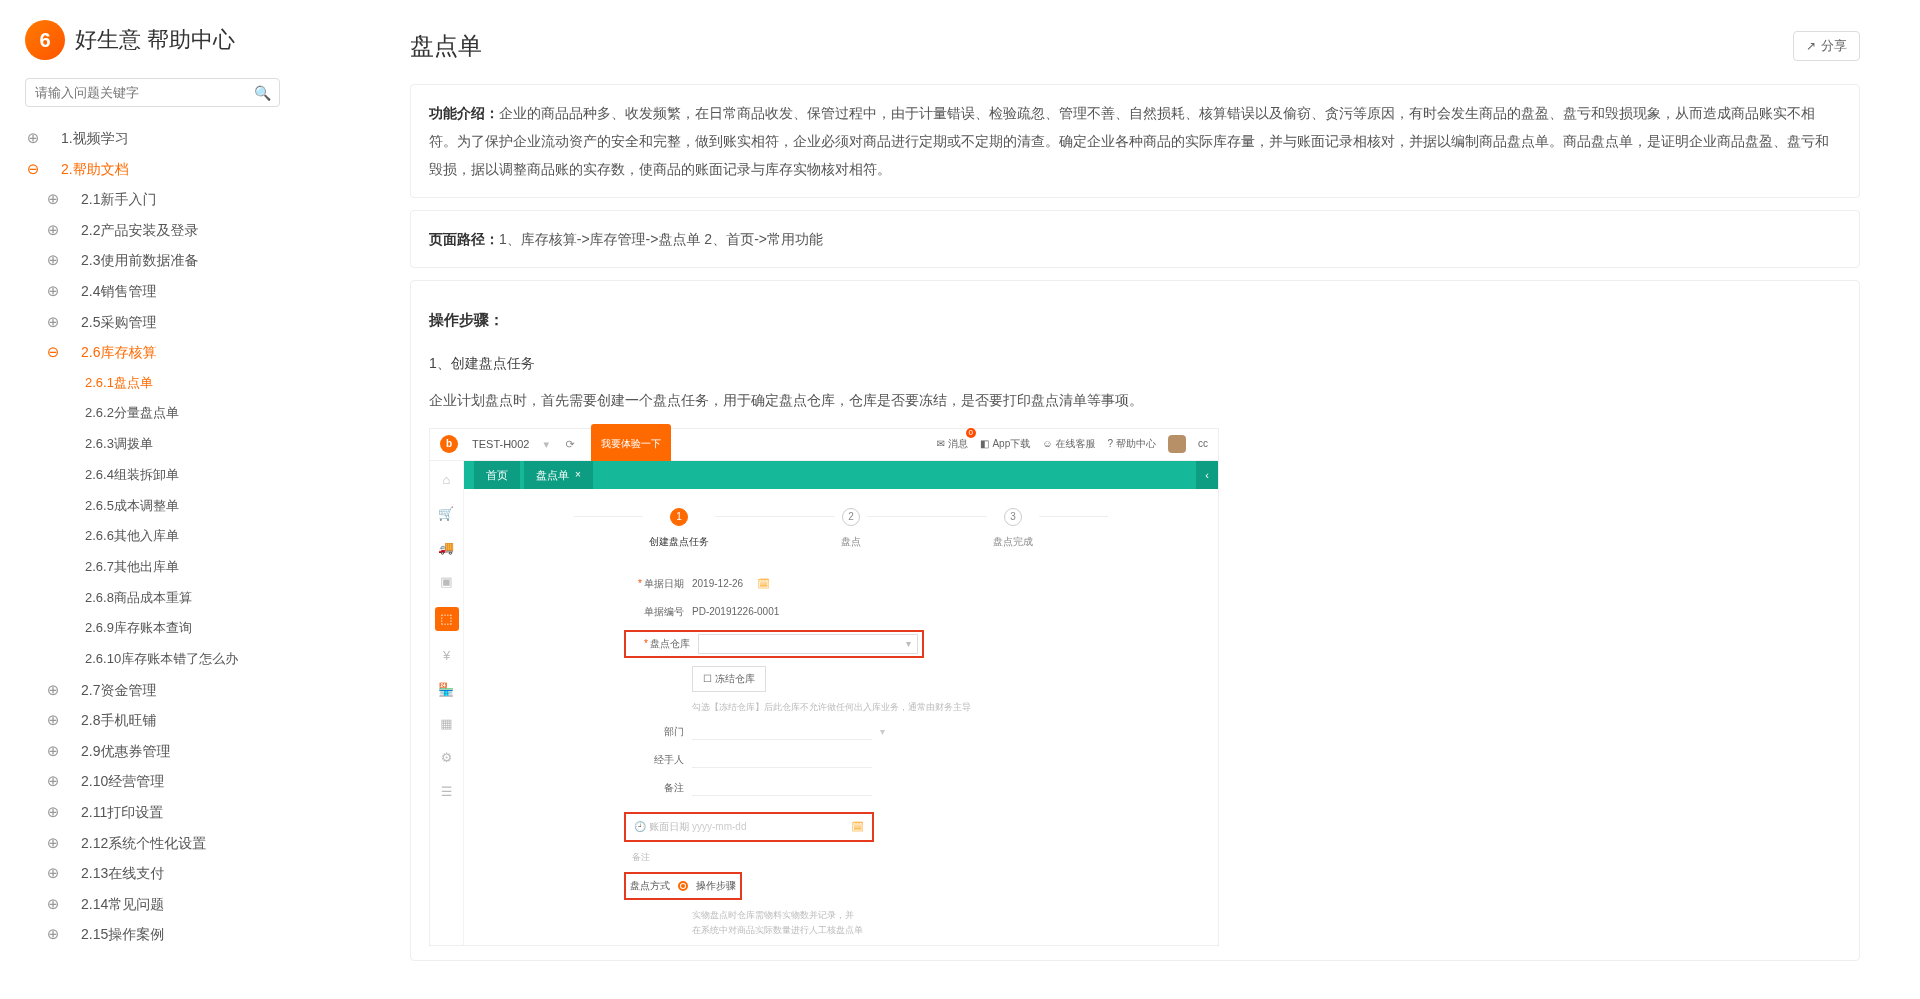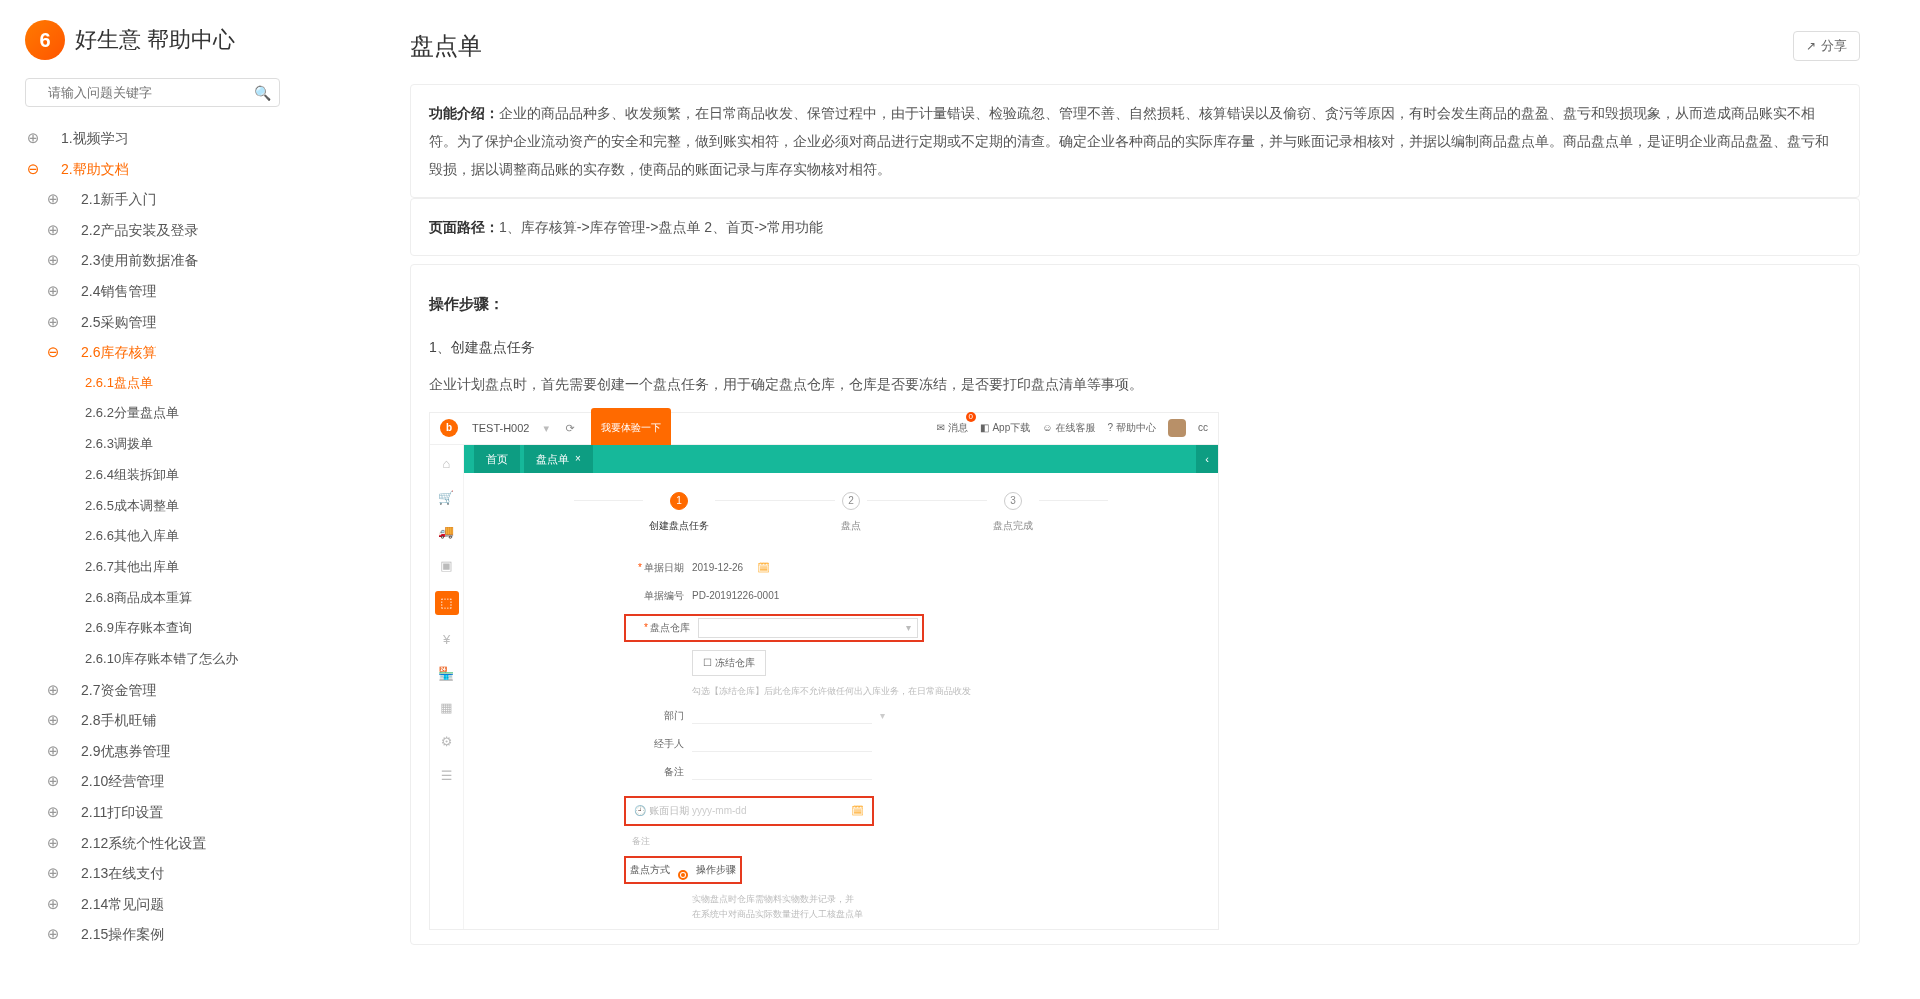--- a/index.html
+++ b/index.html
@@ -5,21 +5,21 @@
 * { margin:0; padding:0; box-sizing:border-box; }
 body { font-family:"Microsoft YaHei","PingFang SC",sans-serif; font-size:14px; color:#333; background:#fff; }
 .page { display:flex; max-width:1920px; margin:0 auto; }
 
 
 .sidebar { width:300px; flex-shrink:0; padding:20px 20px 20px 25px; }
 .brand { display:flex; align-items:center; gap:10px; margin-bottom:18px; }
 .brand-logo { width:40px; height:40px; border-radius:50%; background:linear-gradient(135deg,#ff7a00,#ff5500); display:flex; align-items:center; justify-content:center; color:#fff; font-weight:bold; font-size:20px; }
 .brand-text { font-size:22px; color:#333; }
 .search-box { position:relative; margin-bottom:16px; }
-.search-box input { width:100%; padding:6px 30px 6px 22px; border:1px solid #ddd; border-radius:4px; font-size:13px; color:#ef4444; }
+.search-box input { width:100%; padding:6px 30px 6px 9px; border:1px solid #ddd; border-radius:4px; font-size:13px; color:#ef4444; }
 .search-box .search-ic { position:absolute; right:8px; top:50%; transform:translateY(-50%); color:#888; font-size:14px; pointer-events:none; }
 
 .tree { list-style:none; }
 .tree li { line-height:1.9; }
 .node { display:flex; align-items:center; gap:20px; cursor:pointer; color:#555; font-size:14px; padding:2px 0; }
 .node .ic { width:16px; height:16px; display:inline-flex; align-items:center; justify-content:center; font-size:13px; color:#999; }
 .node .ic.plus::before { content:"⊕"; font-size:15px; }
 .node .ic.minus::before { content:"⊖"; font-size:15px; color:#ff6a00; }
 .node.active { color:#ff6a00; }
 .node.active .label { color:#ff6a00; }
@@ -28,21 +28,21 @@
 .leaf { color:#555; font-size:13px; padding:3px 0 3px 0; cursor:pointer; }
 .leaf.active { color:#ff6a00; }
 
 
 .main { flex:1; padding:30px 60px 40px 110px; min-width:0; }
 .title-row { display:flex; justify-content:space-between; align-items:center; margin-bottom:22px; }
 .title-row h1 { font-size:24px; font-weight:500; color:#333; }
 .share-btn { border:1px solid #ddd; border-radius:4px; padding:5px 12px; font-size:13px; color:#666; background:#fff; cursor:pointer; display:flex; align-items:center; gap:5px; }
 .share-btn::before { content:"↗"; font-size:12px; }
 
-.card { border:1px solid #eee; border-radius:4px; padding:14px 18px; font-size:14px; line-height:2; color:#555; }
+.card { border:1px solid #eee; border-radius:4px; padding:14px 18px; margin-bottom:12px; font-size:14px; line-height:2; color:#555; }
 .card .klabel { color:#333; font-weight:600; }
 
 .steps-section { margin-top:8px; }
 .steps-section h3 { font-size:15px; font-weight:600; margin:10px 0 14px; color:#333; }
 .steps-section .step-title { font-size:14px; color:#444; margin-bottom:10px; }
 .steps-section p { font-size:14px; color:#555; line-height:1.9; margin-bottom:14px; }
 
 
 .app-mock { border:1px solid #eee; width:790px; max-width:100%; background:#fff; font-size:11px; color:#555; }
 .app-top { display:flex; align-items:center; justify-content:space-between; height:32px; padding:0 10px; border-bottom:1px solid #f0f0f0; }
@@ -81,21 +81,21 @@
 .flabel { width:60px; text-align:right; color:#666; }
 .flabel .req { color:#ff4d00; margin-right:2px; }
 .fval { color:#666; }
 .date-ic { color:#ff9a00; margin-left:6px; }
 .redbox { border:2px solid #e63a1e; padding:2px 4px; }
 .sel-wide { width:220px; height:20px; border:1px solid #ddd; display:flex; align-items:center; justify-content:space-between; padding:0 6px; color:#bbb; }
 .chk-btn { border:1px solid #ddd; padding:2px 10px; display:inline-flex; align-items:center; gap:3px; color:#666; }
 .hint { color:#bbb; font-size:9px; margin-left:68px; line-height:1.6; }
 .line-input { border-bottom:1px solid #eee; width:180px; height:16px; }
 .date-input-red { border:2px solid #e63a1e; width:250px; display:flex; align-items:center; justify-content:space-between; padding:3px 8px; color:#bbb; }
-.radio-row { display:flex; align-items:flex-end; gap:8px; }
+.radio-row { display:flex; align-items:center; gap:8px; }
 .radio-dot { width:10px; height:10px; border-radius:50%; border:2px solid #ff6a00; display:inline-block; position:relative; }
 .radio-dot::after { content:""; width:4px; height:4px; background:#ff6a00; border-radius:50%; position:absolute; top:1px; left:1px; }
 </style>
 </head>
 <body>
 
 <div class="page">
   <aside class="sidebar">
     <div class="brand">
       <div class="brand-logo">6</div>
@@ -309,21 +309,21 @@
                   <div class="flabel"><span class="req">*</span><span>盘点仓库</span></div>
                   <div class="sel-wide">
                       <span></span>
                       <span>▾</span>
                     </div>
                 </div>
               </div>
               <div class="frow" style="margin-left:68px;">
                 <div class="redbox chk-btn">☐ <span>冻结仓库</span></div>
               </div>
-              <div class="hint">勾选【冻结仓库】后此仓库不允许做任何出入库业务，在日常商品收发</div>
+              <div class="hint">勾选【冻结仓库】后此仓库不允许做任何出入库业务，通常由财务主导</div>
               <div class="frow">
                   <div class="flabel">部门</div>
                   <div class="line-input"></div>
                   <span style="color:#ccc;">▾</span>
                 </div>
               <div class="frow">
                   <div class="flabel">经手人</div>
                   <div class="line-input"></div>
                 </div>
               <div class="frow">

